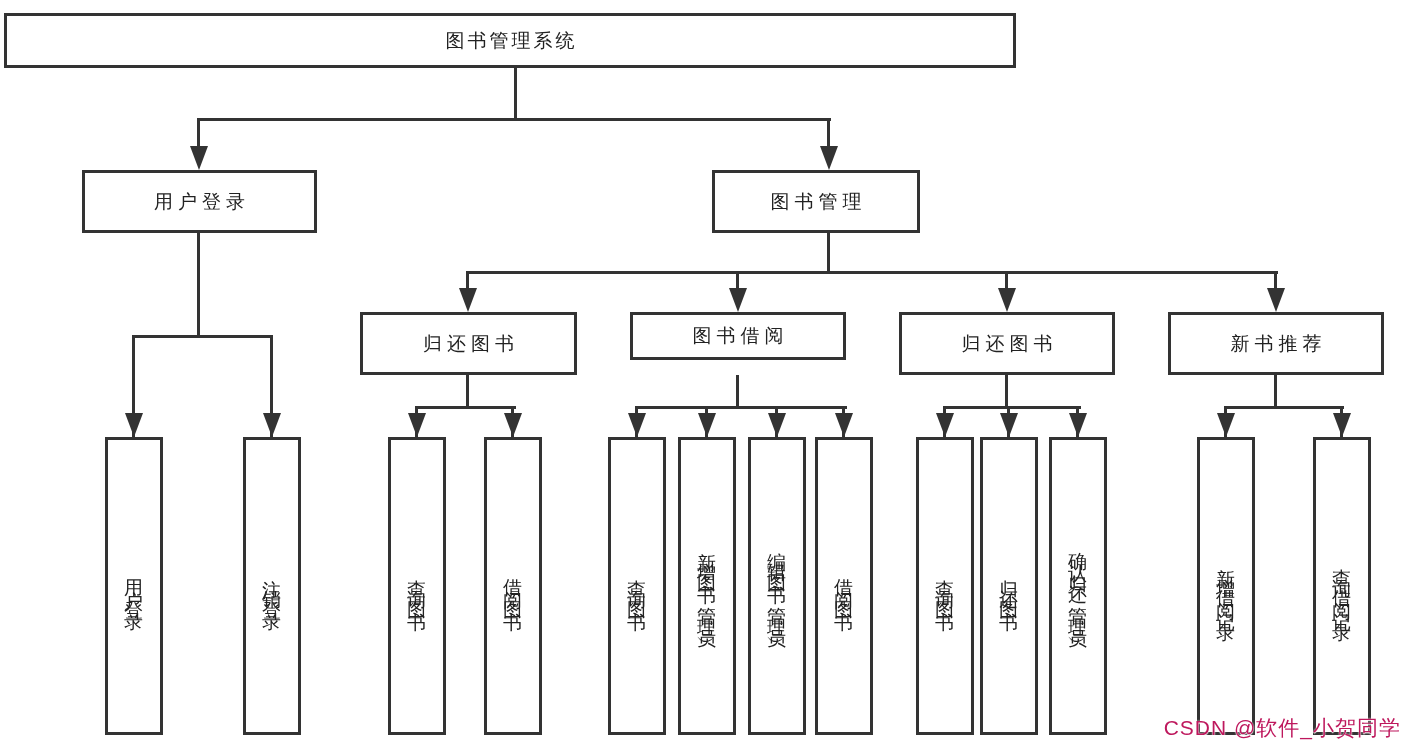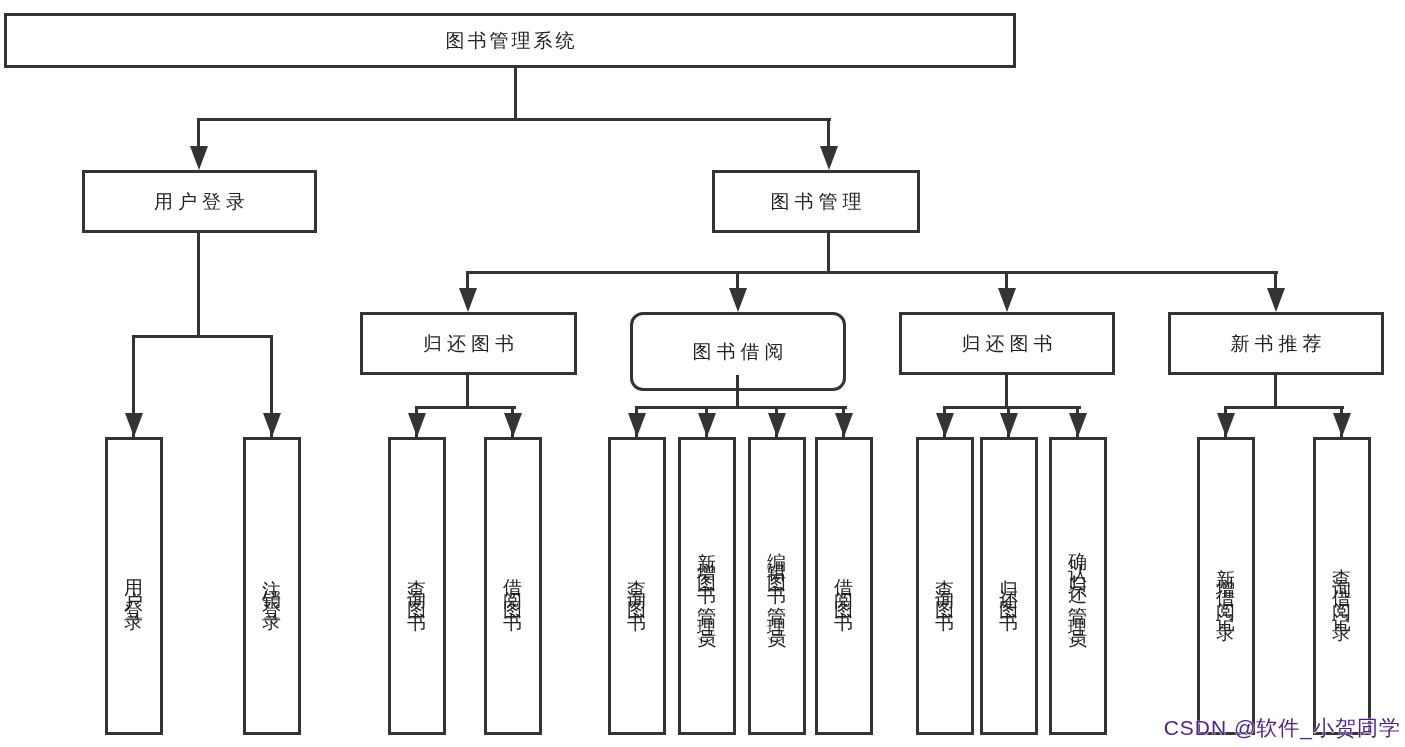--- a/index.html
+++ b/index.html
@@ -40,21 +40,21 @@
     width: 0; height: 0;
     border-left: 9px solid transparent;
     border-right: 9px solid transparent;
     border-top: 24px solid #333333;
   }
   .watermark {
     position: absolute;
     top: 714px;
     right: 4px;
     font-size: 21px;
-    color: #4c1d95;
+    color: #be185d;
     letter-spacing: 1px;
     text-shadow: 0 0 2px #ffffff, 0 1px 1px #ffffff;
     white-space: nowrap;
   }
 </style>
 </head>
 <body>
 
 <div id="canvas">
 
@@ -96,21 +96,21 @@
     <div class="arrow" style="left:729px; top:288px;"></div>
     <div class="vline" style="left:1005px; top:271px; height:20px;"></div>
     <div class="arrow" style="left:998px; top:288px;"></div>
     <div class="vline" style="left:1274px; top:271px; height:20px;"></div>
     <div class="arrow" style="left:1267px; top:288px;"></div>
   </div>
 
   <div class="box hbox" style="left:360px; top:312px; width:217px; height:63px;">
     <span>归还图书</span>
   </div>
-  <div class="box hbox" style="left:630px; top:312px; width:216px; height:79px;border-radius:13px;">
+  <div class="box hbox" style="left:630px; top:312px; width:216px; height:48px;">
     <span>图书借阅</span>
   </div>
   <div class="box hbox" style="left:899px; top:312px; width:216px; height:63px;">
     <span>归还图书</span>
   </div>
   <div class="box hbox" style="left:1168px; top:312px; width:216px; height:63px;">
     <span>新书推荐</span>
   </div>
 
   <div>

